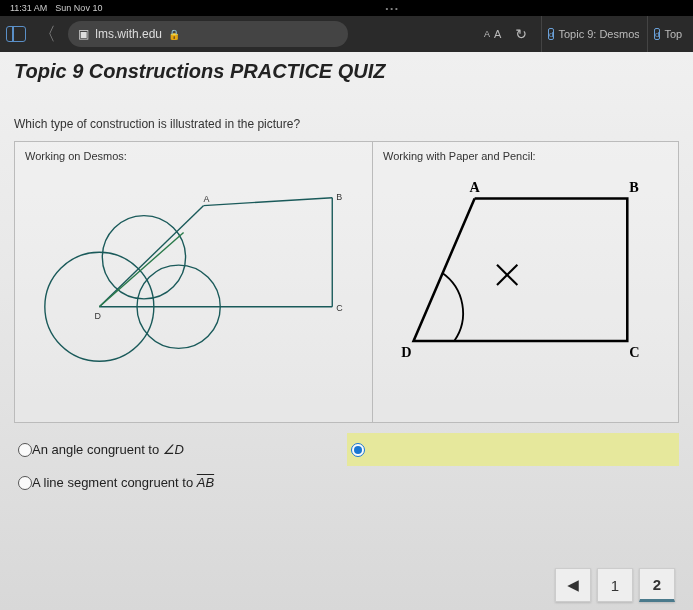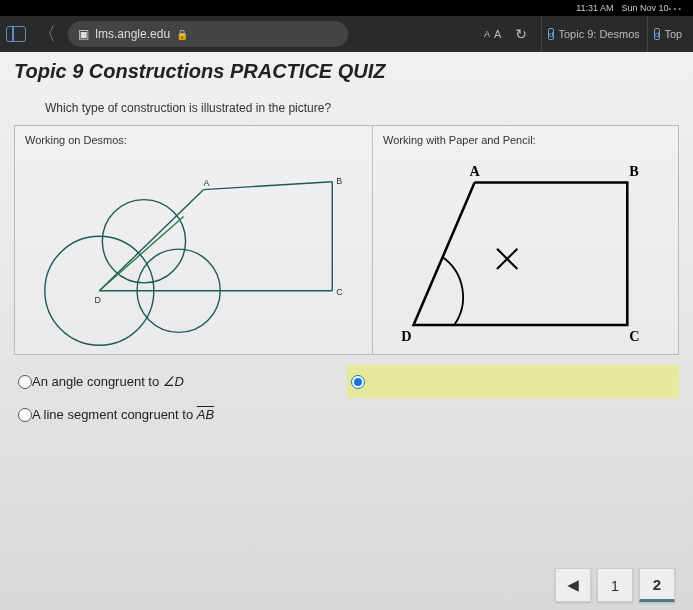--- a/index.html
+++ b/index.html
@@ -11,21 +11,21 @@
       overflow: hidden;
     }
     .status-bar {
       height: 16px;
       background: #000;
       color: #ccc;
       font-size: 9px;
       display: flex;
       align-items: center;
       padding: 0 10px;
-      justify-content: flex-end;
+      justify-content: space-between;
     }
     .status-left { display: flex; gap: 8px; }
     .status-center { color: #888; font-size: 8px; letter-spacing: 2px; }
     .browser-bar {
       height: 36px;
       background: #2a2a2a;
       display: flex;
       align-items: center;
       padding: 0 6px;
       gap: 8px;
@@ -68,36 +68,35 @@
       height: calc(100% - 52px);
       padding: 8px 14px;
       overflow: hidden;
       position: relative;
     }
     .page-title {
       font-size: 20px;
       font-weight: 600;
       font-style: italic;
       color: #222;
-      margin-bottom: 18px;
+      margin-bottom: 34px;
     }
     .question-text {
       font-size: 12px;
       color: #333;
       margin-bottom: 10px;
-      margin-left: 31px;
     }
     .figures-row {
       display: flex;
       gap: 0;
     }
     .figure-box {
       border: 1px solid #bbb;
       background: rgba(255,255,255,0.2);
-      height: 230px;
+      height: 282px;
       padding: 8px 10px;
       flex: 1;
     }
     .figure-box.left { flex: 0 0 358px; border-right: 0; }
     .figure-box.right { flex: 1; }
     .figure-label {
       font-size: 11px;
       color: #333;
       margin-bottom: 6px;
     }
@@ -173,21 +172,21 @@
   </div>
   <span class="status-center">•••</span>
   <span></span>
 </div>
 
 <div class="browser-bar">
   <span class="tabs-icon"></span>
   <span class="back-arrow">〈</span>
   <div class="url-pill">
     <span>▣</span>
-    <span>lms.angle.edu</span>
+    <span>lms.with.edu</span>
     <span class="url-lock">🔒</span>
   </div>
   <div class="browser-spacer"></div>
   <div class="aa-group">
     <span class="aa-small">A</span>
       <span>A</span>
   </div>
   <span class="reload-icon">↻</span>
   <div class="tab-label" style="width:98px;">
     <span class="tab-d-icon">d</span>

